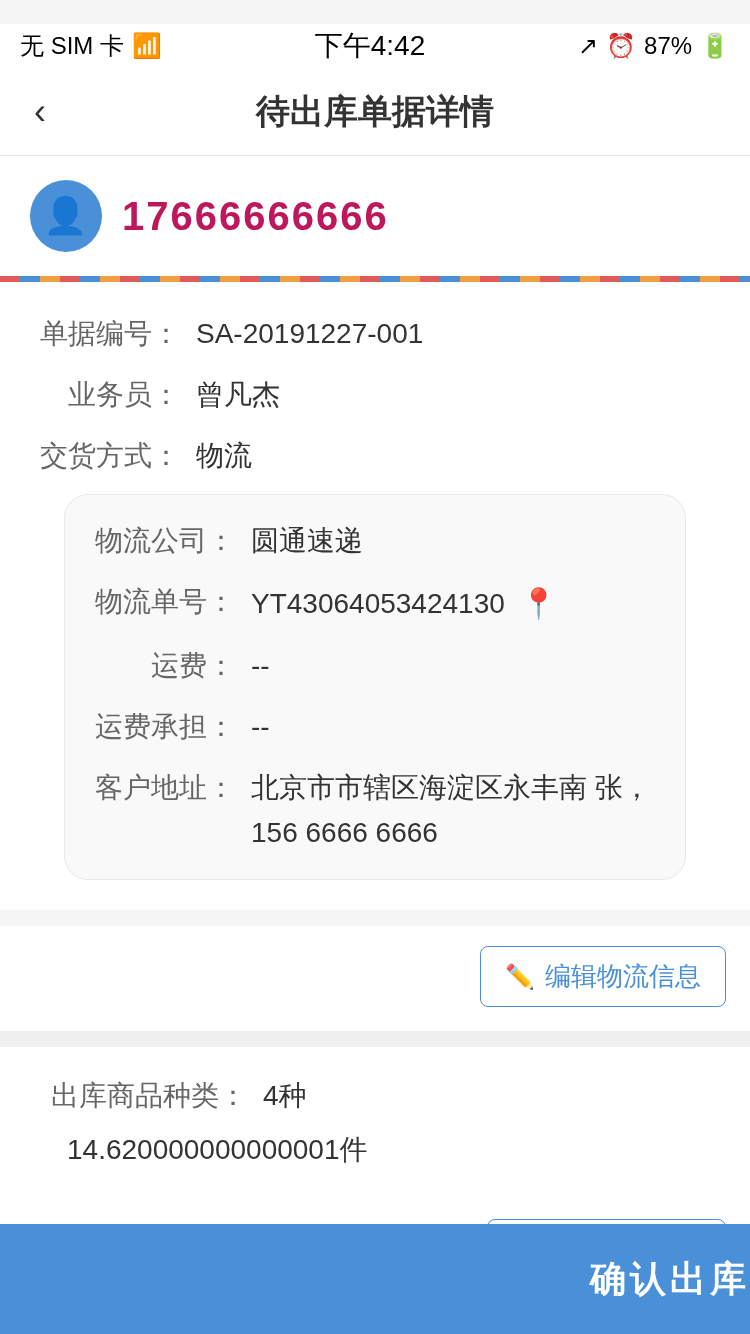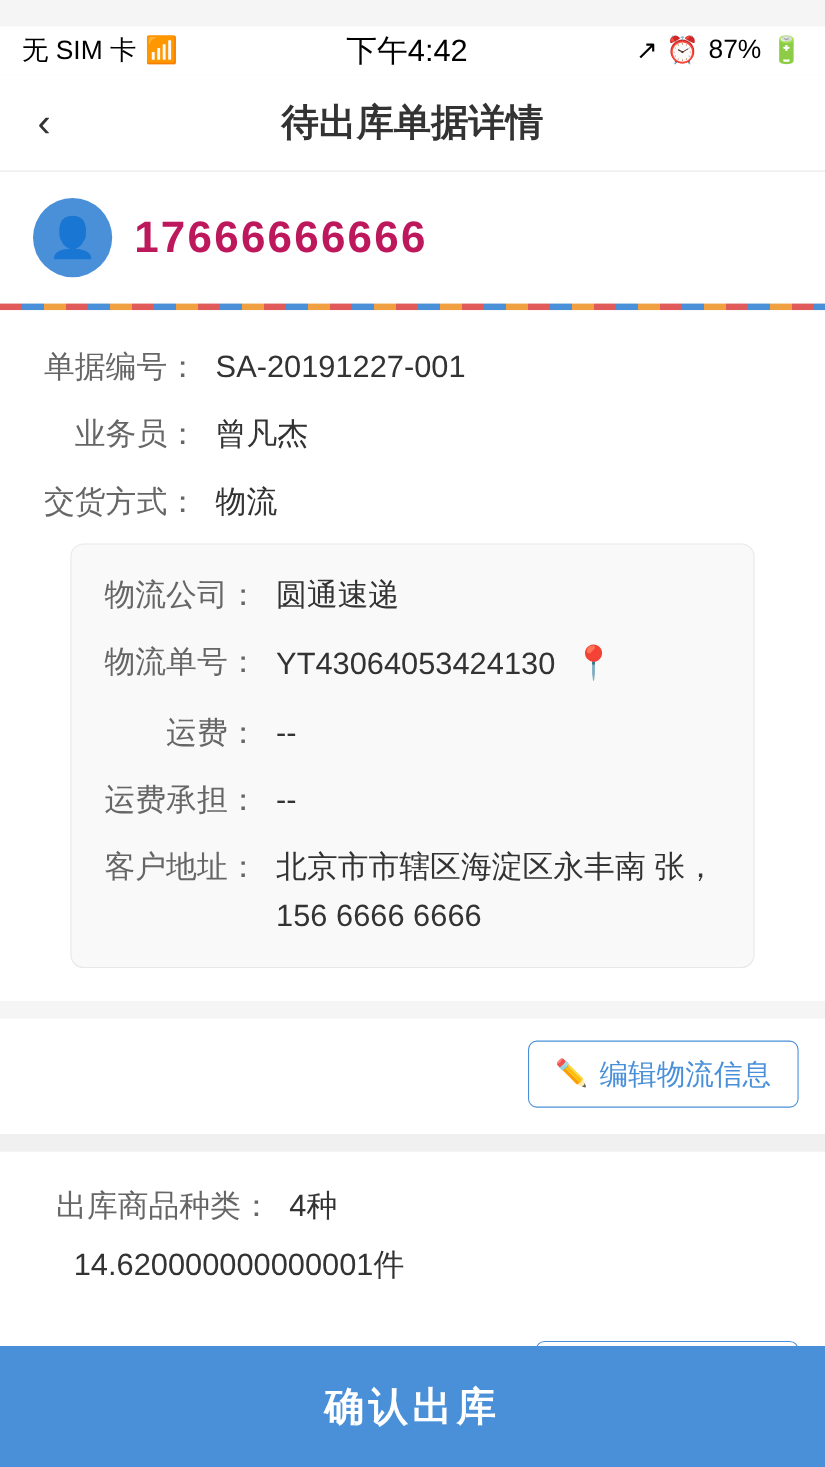--- a/index.html
+++ b/index.html
@@ -139,21 +139,21 @@
     .info-value {
       color: #333;
       margin-left: 16px;
       flex: 1;
     }
 
     
     .logistics-card {
       background: #f9f9f9;
       border: 1px solid #e8e8e8;
-      border-radius: 12px;
+      border-radius: 24px;
       margin: 16px 24px 0 24px;
       padding: 24px 30px;
     }
     .logistics-row {
       display: flex;
       align-items: flex-start;
       margin-bottom: 16px;
       font-size: 28px;
       line-height: 1.6;
     }
@@ -259,21 +259,21 @@
     
     .confirm-bar {
       position: fixed;
       bottom: 0;
       left: 0;
       width: 750px;
       height: 110px;
       background: #4a90d9;
       display: flex;
       align-items: center;
-      justify-content: center;
+      justify-content: flex-end;
       cursor: pointer;
     }
     .confirm-btn-text {
       color: #fff;
       font-size: 36px;
       font-weight: 600;
       letter-spacing: 4px;
     }
   </style>
 </head>

